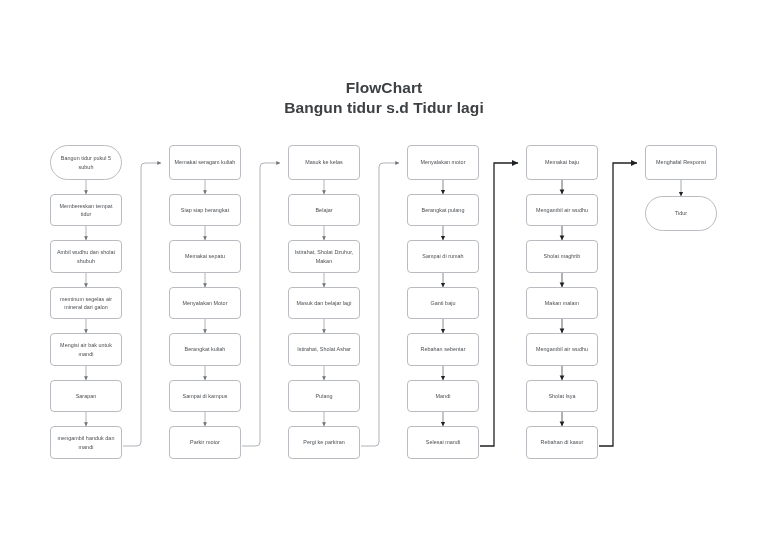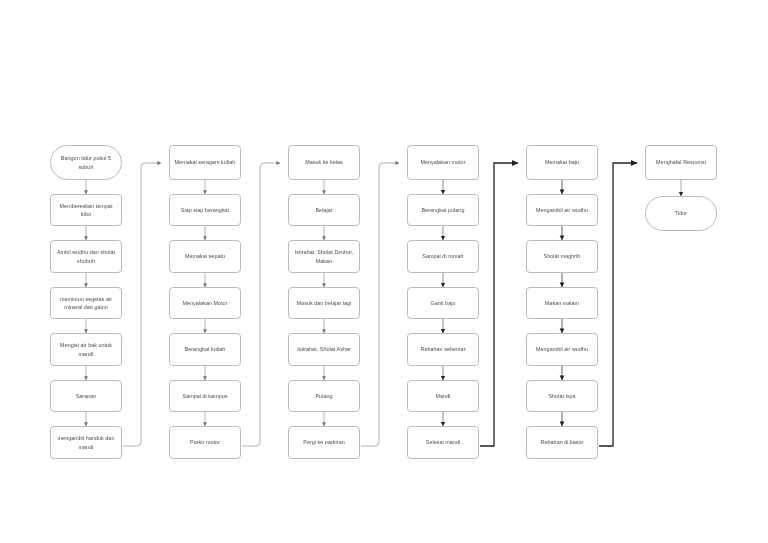--- a/index.html
+++ b/index.html
@@ -60,20 +60,24 @@
   }
   .node.terminal {
     border-radius: 999px;
   }
 </style>
 </head>
 <body>
 
 <div id="canvas">
 
+  <div class="title-block">
+    <div class="title-line">FlowChart</div>
+    <div class="title-line">Bangun tidur s.d Tidur lagi</div>
+  </div>
 
   <svg class="wires" viewBox="0 0 768 543">
     <defs>
       <marker id="ah-light" markerWidth="6" markerHeight="6" refX="4.6" refY="3" orient="auto">
         <path d="M0,0.6 L4.8,3 L0,5.4 Z" fill="#6f7478"></path>
       </marker>
       <marker id="ah-dark" markerWidth="6" markerHeight="6" refX="4.6" refY="3" orient="auto">
         <path d="M0,0.6 L4.8,3 L0,5.4 Z" fill="#202124"></path>
       </marker>
     </defs>

